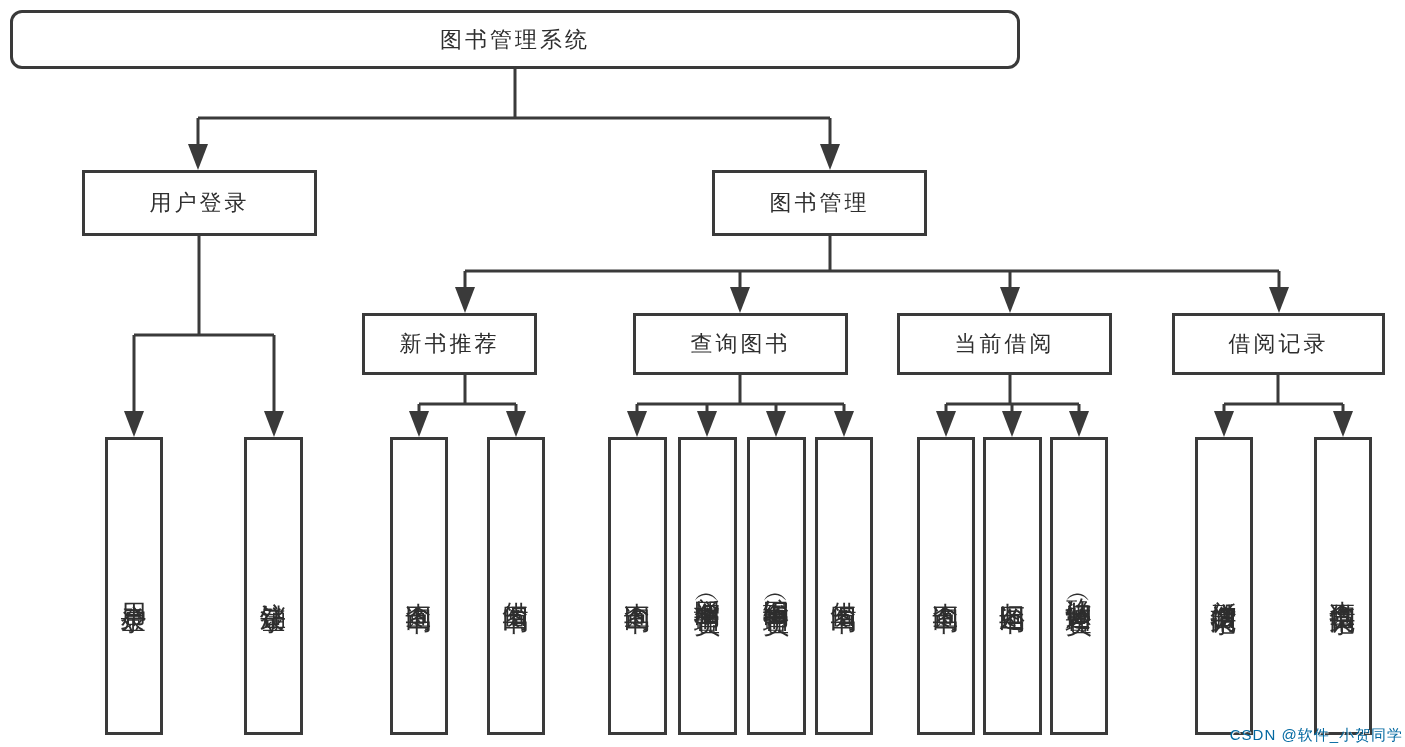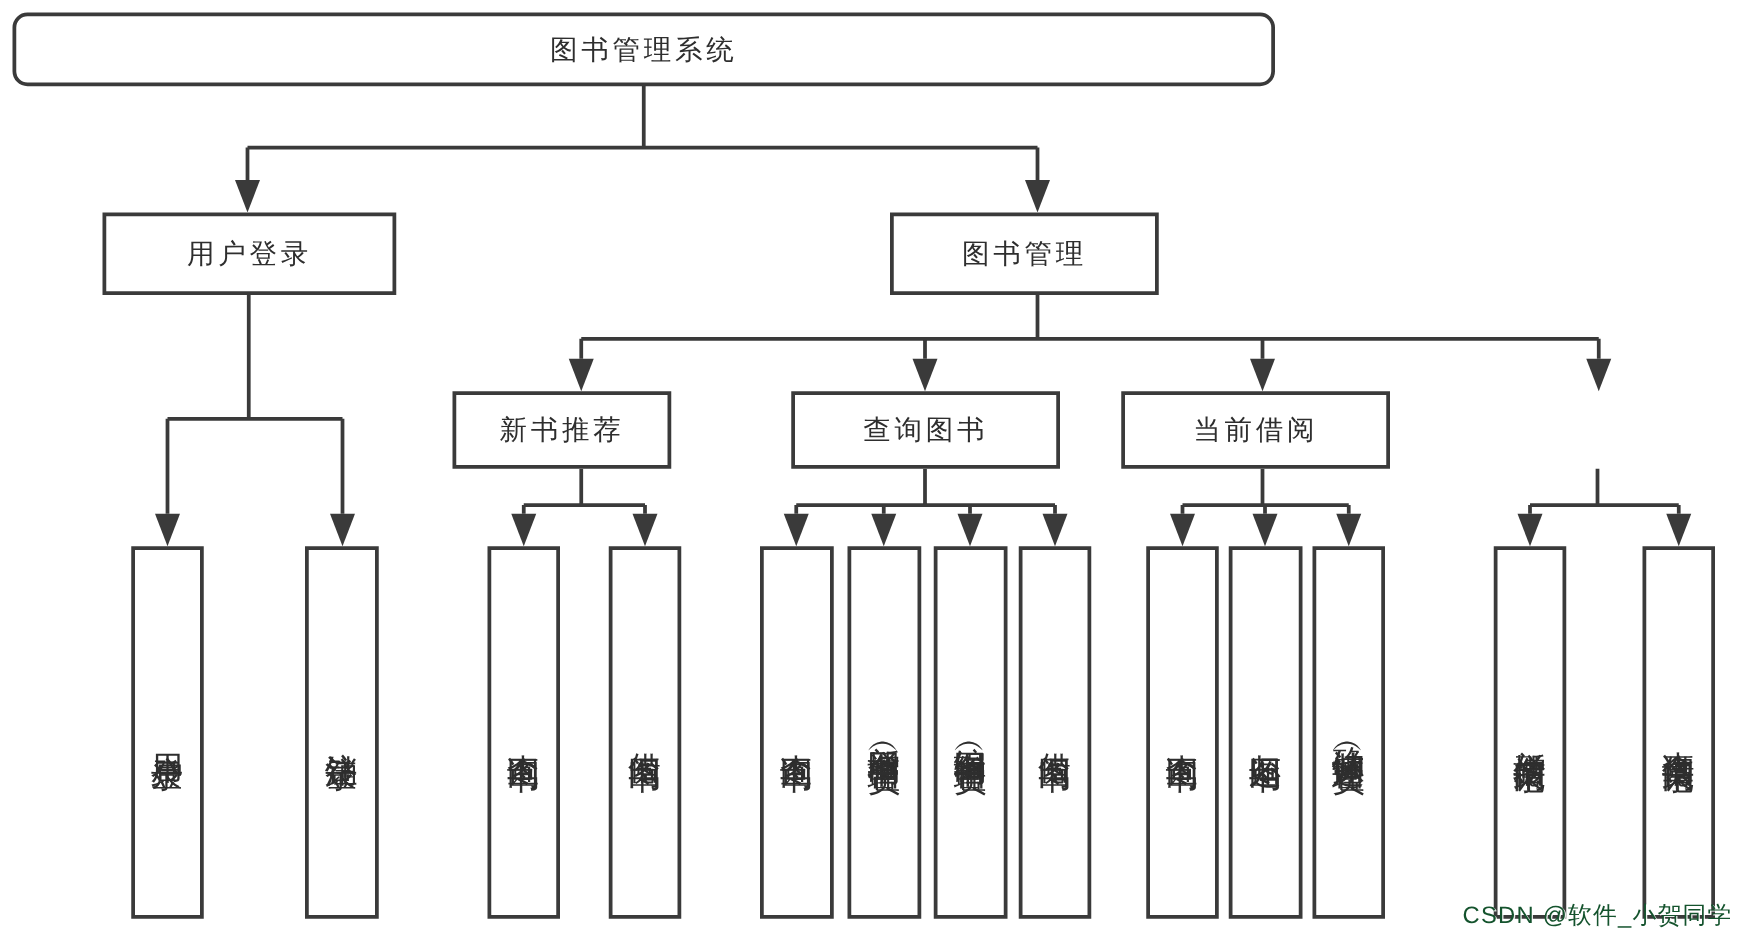--- a/index.html
+++ b/index.html
@@ -30,25 +30,25 @@
   .vbox { top: 437px; height: 298px; }
   .vbox .vtext {
     writing-mode: vertical-rl;
     font-size: 26px;
     letter-spacing: 2px;
     line-height: 1;
     color: #2e2e2e;
   }
   .watermark {
     position: absolute;
-    right: 19px;
+    right: 2px;
     bottom: 2px;
-    font-size: 19px;
+    font-size: 15px;
     letter-spacing: 1px;
-    color: #14532d;
+    color: #0369a1;
     text-shadow: 1px 1px 0 rgba(255,255,255,0.9);
     white-space: nowrap;
   }
 </style>
 </head>
 <body>
 
 <div id="canvas">
 
   <svg id="wires" viewBox="0 0 1405 747" xmlns="http://www.w3.org/2000/svg">
@@ -115,20 +115,21 @@
   </svg>
 
   <div class="box hbox" style="left:10px; top:10px; width:1010px; height:59px;border-radius:12px;">图书管理系统</div>
 
   <div class="box hbox" style="left:82px; top:170px; width:235px; height:66px;">用户登录</div>
   <div class="box hbox" style="left:712px; top:170px; width:215px; height:66px;">图书管理</div>
 
   <div class="box hbox" style="left:362px; top:313px; width:175px; height:62px;">新书推荐</div>
   <div class="box hbox" style="left:633px; top:313px; width:215px; height:62px;">查询图书</div>
   <div class="box hbox" style="left:897px; top:313px; width:215px; height:62px;">当前借阅</div>
+  <div class="box hbox" style="left:1172px; top:313px; width:213px; height:62px;">借阅记录</div>
 
   <div class="box vbox" style="left:105px; width:58px;">
     <span class="vtext">用户登录</span>
   </div>
   <div class="box vbox" style="left:244px; width:59px;">
     <span class="vtext">注销登录</span>
   </div>
 
   <div class="box vbox" style="left:390px; width:58px;">
     <span class="vtext">查询图书</span>

